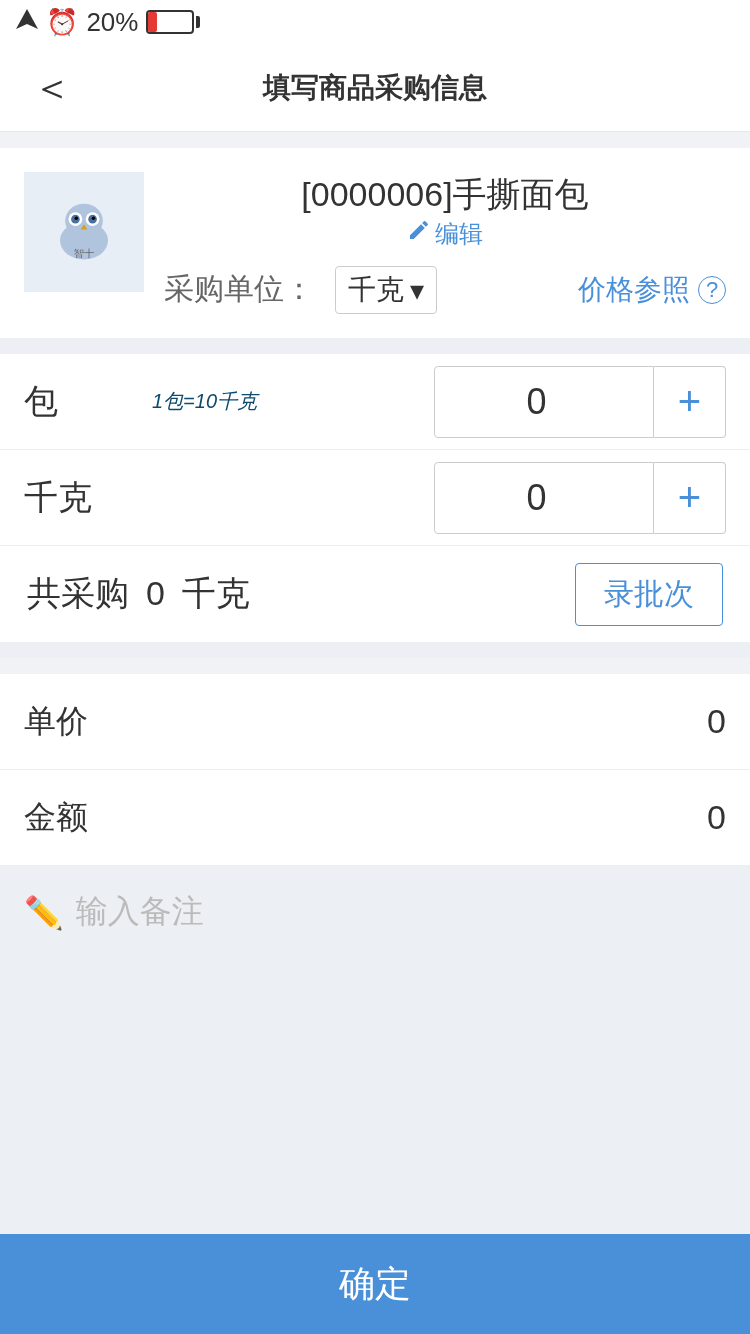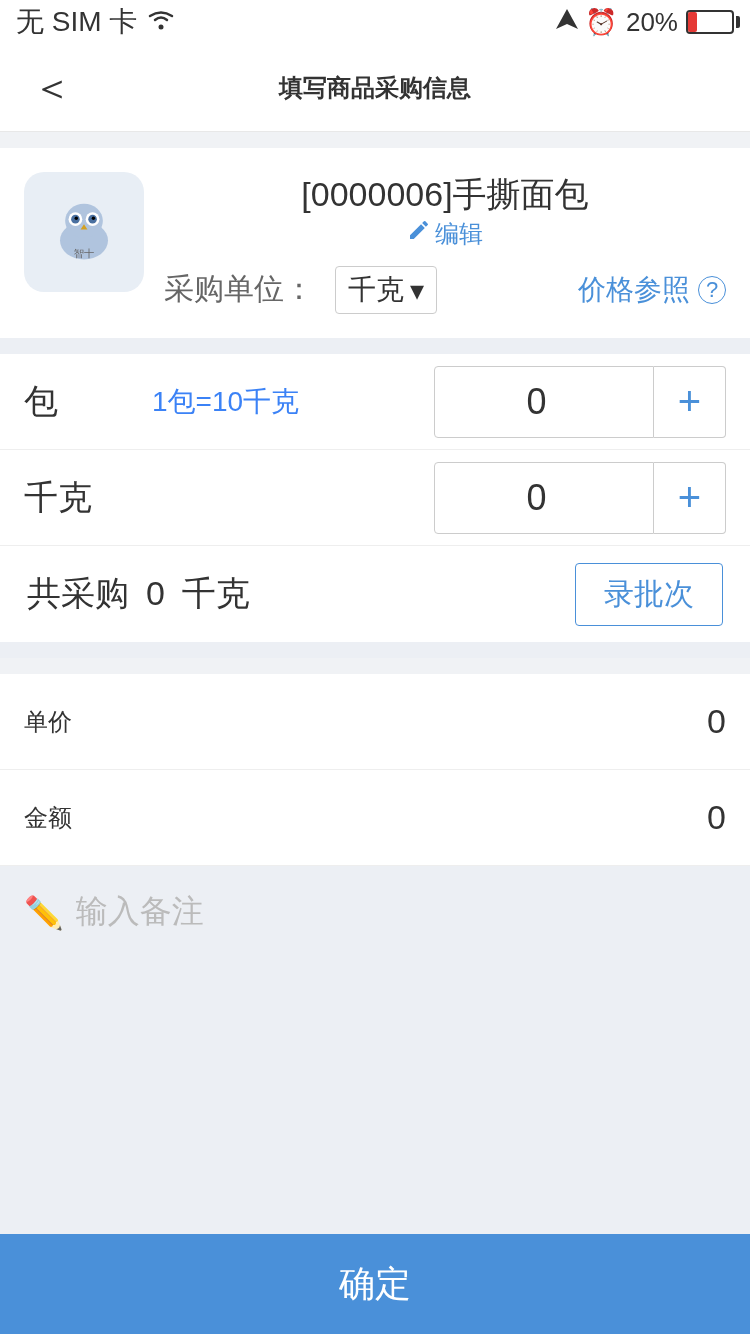--- a/index.html
+++ b/index.html
@@ -52,39 +52,39 @@
     .nav-back {
       font-size: 40px;
       color: #333;
       cursor: pointer;
       padding: 8px;
     }
     .nav-title {
       position: absolute;
       left: 50%;
       transform: translateX(-50%);
-      font-size: 24px;
+      font-size: 28px;
       font-weight: 600;
       color: #333;
     }
 
     
     .product-card {
       background: #fff;
       padding: 24px;
       display: flex;
       align-items: flex-start;
       gap: 20px;
       margin-top: 16px;
     }
     .product-image {
       width: 120px;
       height: 120px;
       background: #e8eef5;
-      border-radius: 20px;
+      border-radius: 0;
       display: flex;
       align-items: center;
       justify-content: center;
       flex-shrink: 0;
     }
     .product-info {
       flex: 1;
     }
     .product-header {
       display: flex;
@@ -149,23 +149,24 @@
       padding: 0 24px;
       height: 96px;
       border-bottom: 1px solid #eee;
     }
     .input-label {
       font-size: 34px;
       color: #333;
       min-width: 120px;
     }
     .input-sublabel {
-      font-size: 28px;
-      color: #3b82f6;
+      font-size: 20px;
+      color: #0c4a6e;
       margin-left: 8px;
+      font-style: italic;
     }
     .input-controls {
       display: flex;
       align-items: center;
       margin-left: auto;
       gap: 0;
     }
     .number-input {
       width: 220px;
       height: 72px;
@@ -223,21 +224,21 @@
     }
     .info-row {
       display: flex;
       align-items: center;
       justify-content: space-between;
       padding: 0 24px;
       height: 96px;
       border-bottom: 1px solid #eee;
     }
     .info-label {
-      font-size: 24px;
+      font-size: 32px;
       color: #333;
     }
     .info-value {
       font-size: 34px;
       color: #333;
     }
 
     
     .remark-section {
       background: #eceff4;
@@ -288,31 +289,20 @@
     
     .owl-logo {
       width: 80px;
       height: 60px;
     }
   </style>
 </head>
 <body>
 
 <div class="status-bar">
-  <div class="status-left">
-    <span>无 SIM 卡</span>
-    <span>
-      <svg width="32" height="24" viewBox="0 0 32 24">
-        <path d="M16 18 Q16 18 16 18" stroke="#333" stroke-width="3" fill="none"></path>
-        <path d="M10 13 Q16 8 22 13" stroke="#333" stroke-width="2.5" fill="none" stroke-linecap="round"></path>
-        <path d="M5 9 Q16 2 27 9" stroke="#333" stroke-width="2.5" fill="none" stroke-linecap="round"></path>
-        <circle cx="16" cy="20" r="2.5" fill="#333"></circle>
-      </svg>
-    </span>
-  </div>
   <div class="status-right">
     <span>
       <svg width="22" height="24" viewBox="0 0 22 24">
         <polygon points="11,2 22,22 11,17 0,22" fill="#333"></polygon>
       </svg>
     </span>
     <span>⏰</span>
     <span>20%</span>
     <span class="battery">
       <span class="battery-fill"></span>

